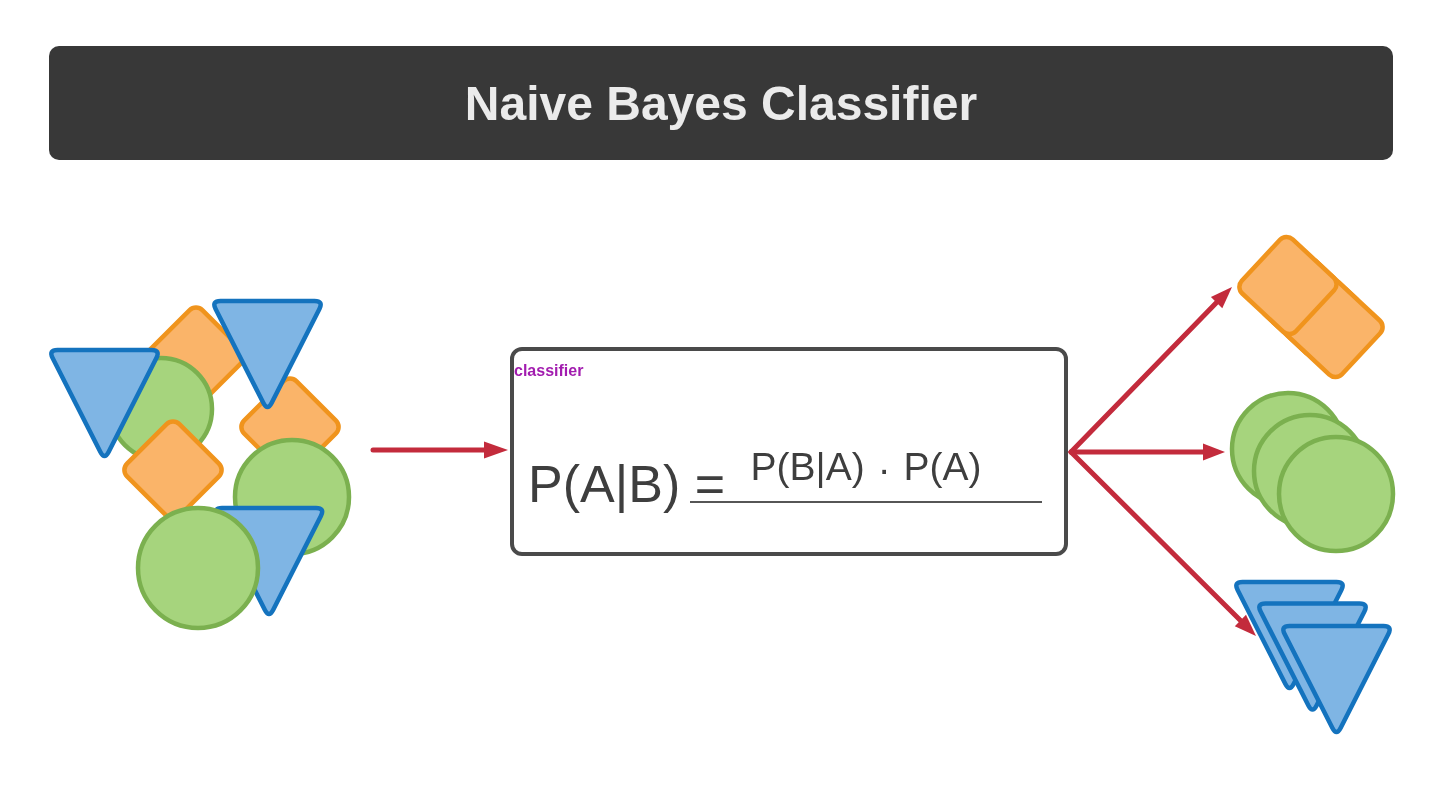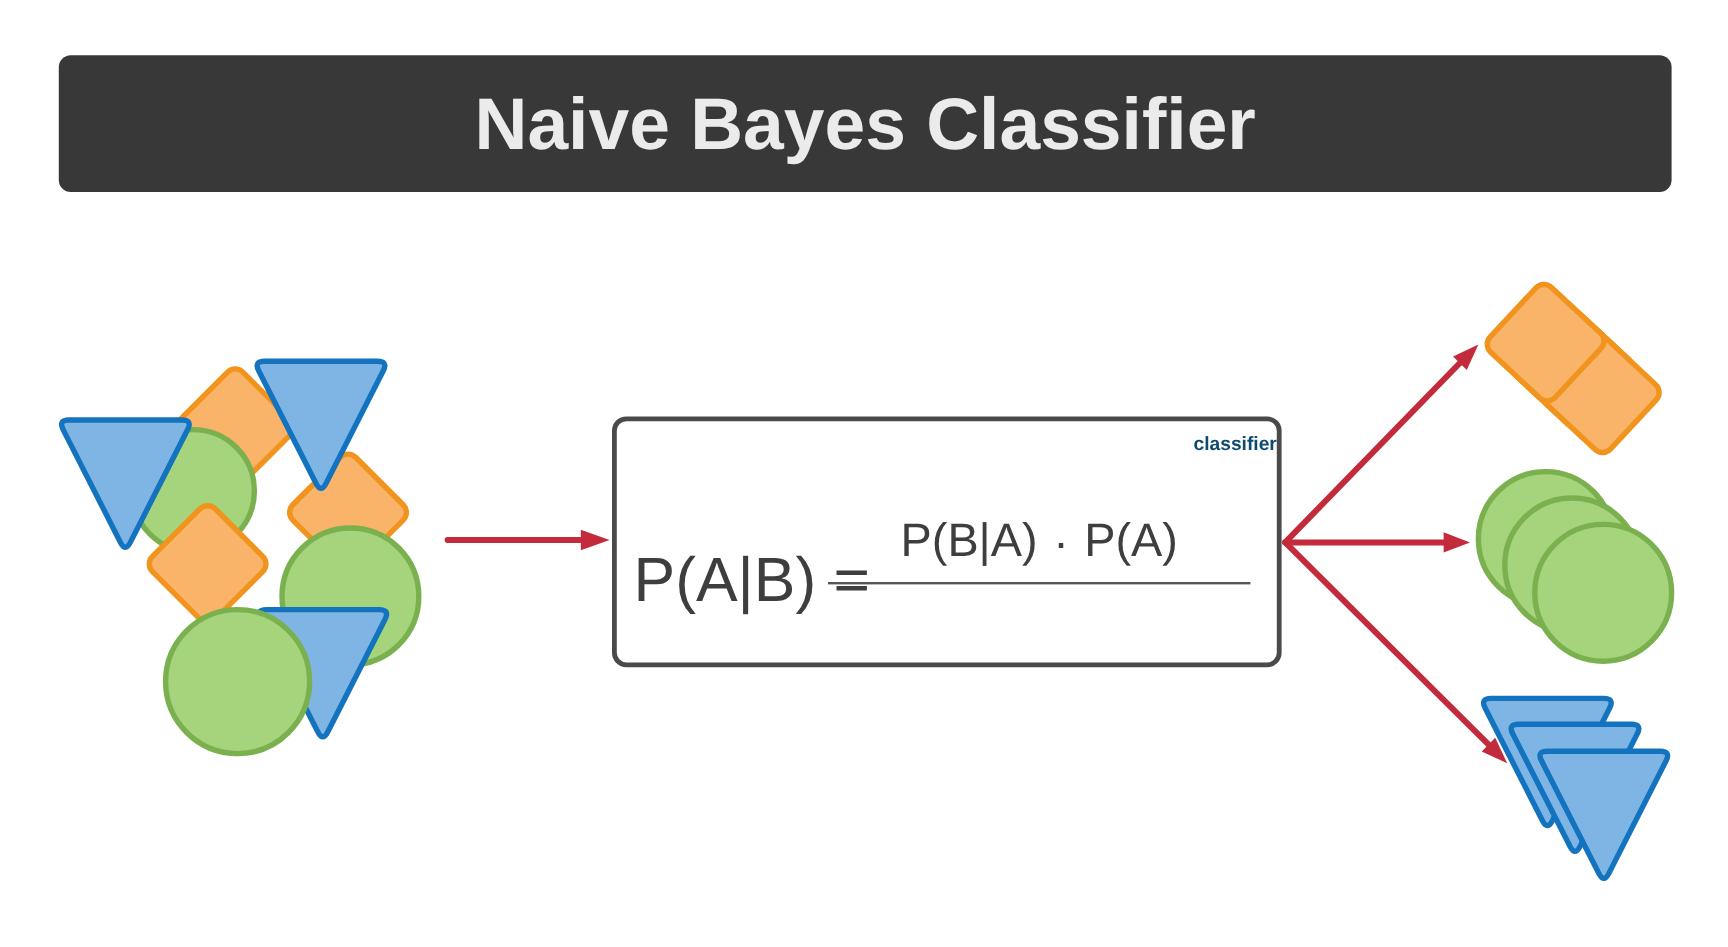--- a/index.html
+++ b/index.html
@@ -11,37 +11,37 @@
   svg.layer{position:absolute;left:0;top:0;}
   .shape{stroke-width:4.5;stroke-linejoin:round;}
   .aline{fill:none;stroke-width:5;stroke-linecap:round;}
 
   .banner{
     position:absolute;left:49px;top:46px;width:1344px;height:114px;
     background:#383838;border-radius:10px;
     display:flex;align-items:center;justify-content:center;
   }
   .banner-text{
-    color:#EBEBEB;font-size:61px;font-weight:bold;letter-spacing:0px;white-space:nowrap;
+    color:#EBEBEB;font-size:48px;font-weight:bold;letter-spacing:0px;white-space:nowrap;
   }
 
   .clsbox{
     position:absolute;left:510px;top:347px;width:558px;height:209px;
     background:#ffffff;border:4px solid #4A4A4A;border-radius:12px;
     box-sizing:border-box;color:#3E3E3E;
   }
   .clslabel{
-    position:absolute;top:11px;left:0;right:0;text-align:right;
-    color:#0c4a6e;font-weight:bold;font-size:16px;
+    position:absolute;top:11px;left:0;right:0;text-align:left;
+    color:#a21caf;font-weight:bold;font-size:16px;
   }
   .lhs{
     position:absolute;left:14px;top:109px;font-size:52px;line-height:48px;white-space:nowrap;
   }
   .fraction{
-    position:absolute;left:176px;top:76px;width:352px;text-align:center;font-size:39px;
+    position:absolute;left:176px;top:92px;width:352px;text-align:center;font-size:39px;
   }
   .num{line-height:48px;padding-bottom:10px;border-bottom:2px solid #565656;white-space:nowrap;}
   .op{display:inline-block;transform:translateY(-6px);margin:0 14px;}
   .den{line-height:48px;padding-top:10px;}
 </style>
 </head>
 <body>
 
 <div class="stage">
 

